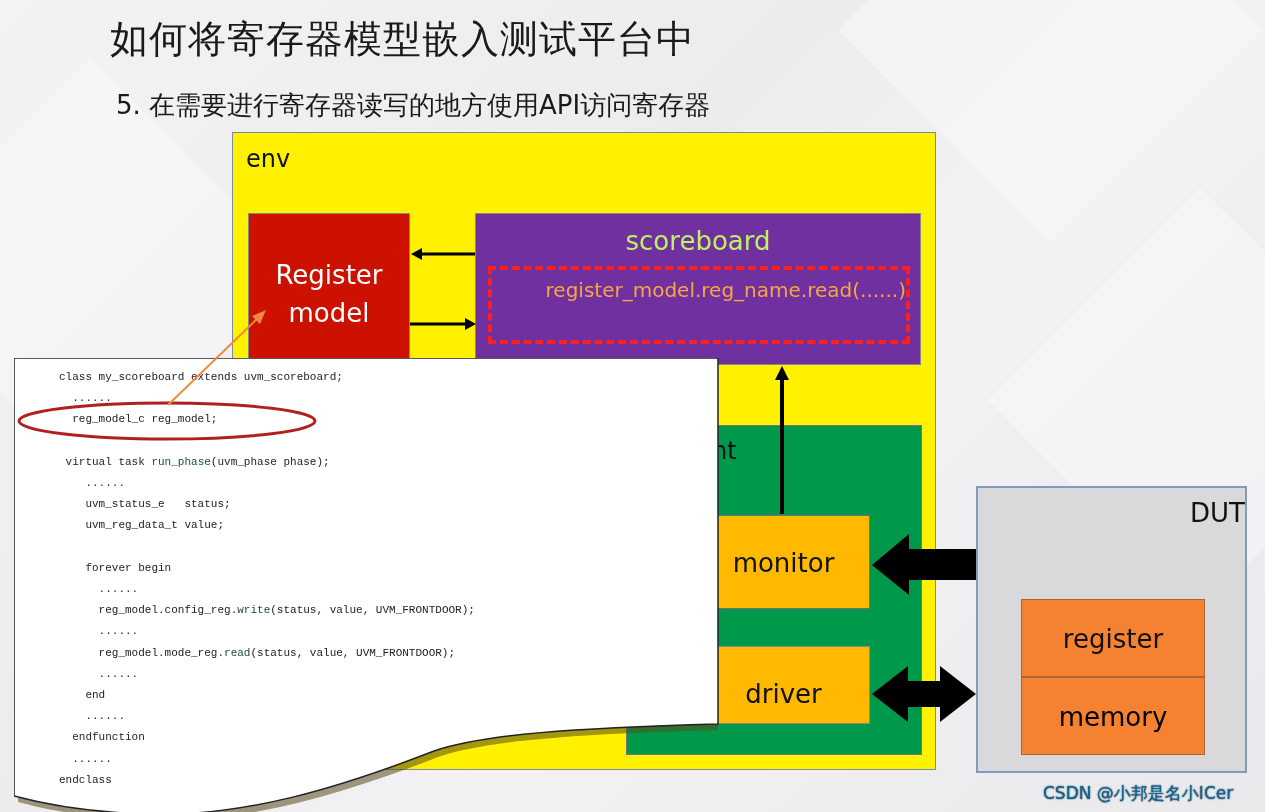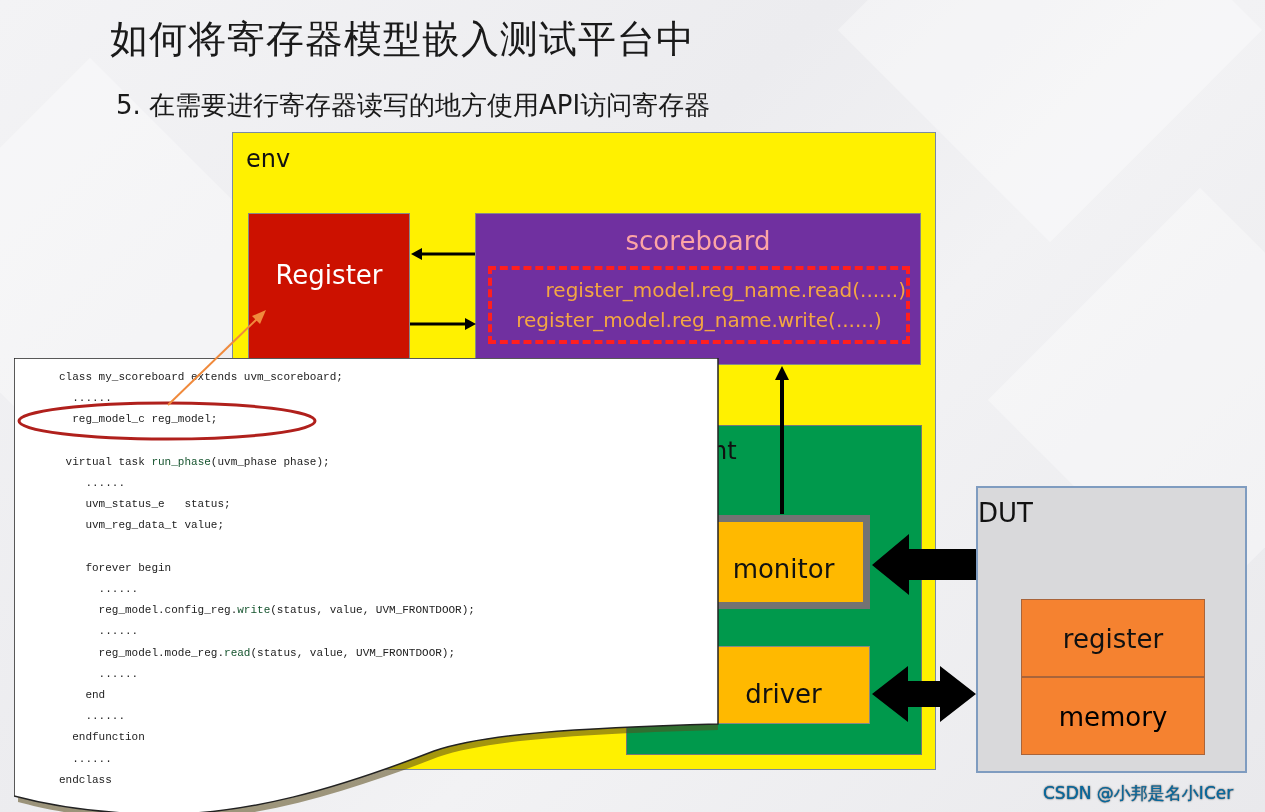--- a/index.html
+++ b/index.html
@@ -9,29 +9,29 @@
     font-family: "DejaVu Sans", "Liberation Sans", sans-serif;
   }
   .bgdiamond { position:absolute; width:300px; height:300px; transform:rotate(45deg); background:rgba(255,255,255,0.35); }
   .abs { position:absolute; }
   .title { left:102px; top:14px; font-size:38px; color:#1a1a1a; letter-spacing:1px;margin-left:8px; }
   .subtitle { left:116px; top:88px; font-size:26px; color:#1a1a1a;text-align:center; }
   .env { left:232px; top:132px; width:704px; height:638px; background:#fff100; border:1px solid #7a8ba0; box-sizing:border-box; }
   .env-label { left:246px; top:145px; font-size:24px; color:#111;text-align:center; }
   .regmodel { left:248px; top:213px; width:162px; height:170px; background:#cc1100; border:1px solid #888; box-sizing:border-box; color:#fff; font-size:26px; text-align:center; line-height:38px; padding-top:42px; }
   .scoreboard { left:475px; top:213px; width:446px; height:152px; background:#7030a0; border:1px solid #888; box-sizing:border-box; }
-  .sb-label { left:0; right:0; top:12px; text-align:center; color:#fca5a5; font-size:26px; }
+  .sb-label { left:0; right:0; top:12px; text-align:center; color:#bef264; font-size:26px; }
   .dash { left:12px; top:52px; width:422px; height:78px; border:4px dashed #ff1f1f; box-sizing:border-box; }
   .api { left:0; right:0; text-align:center; color:#f4a742; font-size:20px; }
   .agent { left:626px; top:425px; width:296px; height:330px; background:#00994c; border:1px solid #777; box-sizing:border-box; }
   .agent-label { left:712px; top:437px; font-size:24px; color:#111; }
-  .monitor { left:697px; top:515px; width:173px; height:94px; background:#ffb900; border:7px solid #737373; box-sizing:border-box; color:#111; font-size:26px; text-align:center; line-height:94px; }
+  .monitor { left:697px; top:515px; width:173px; height:94px; background:#ffb900; border:1px solid #737373; box-sizing:border-box; color:#111; font-size:26px; text-align:center; line-height:94px; }
   .driver { left:697px; top:646px; width:173px; height:78px; background:#ffb900; border:1px solid #888; box-sizing:border-box; color:#111; font-size:26px; text-align:center; line-height:94px; }
   .dut { left:976px; top:486px; width:271px; height:287px; background:#d9d9db; border:2px solid #7f9cc0; box-sizing:border-box; }
-  .dut-label { left:0; right:0; top:10px; text-align:left; color:#111; font-size:26px; }
+  .dut-label { left:8px; right:0; top:10px; text-align:right; color:#111; font-size:26px; }
   .dutreg { left:1021px; top:599px; width:184px; height:78px; background:#f58230; border:1px solid #a9643a; box-sizing:border-box; text-align:center; line-height:78px; font-size:26px; color:#111; }
   .dutmem { left:1021px; top:677px; width:184px; height:78px; background:#f58230; border:1px solid #a9643a; box-sizing:border-box; text-align:center; line-height:78px; font-size:26px; color:#000000; }
   .code { left:14px; top:358px; width:705px; height:460px; }
   .codetext { left:27px; top:367px; font-family:"Liberation Mono", "DejaVu Sans Mono", monospace; font-size:11px; color:#222; line-height:21.2px; white-space:pre;margin-left:32px; }
   .kw-red { color:#14532d; }
   .watermark { left:1043px; top:782px; font-size:17px; color:#0369a1; text-shadow:0 0 2px #666, 0 0 1px #444; }
 </style>
 </head>
 <body>
 
@@ -40,27 +40,27 @@
 <div class="bgdiamond" style="left:1050px; top:250px;"></div>
 
 <div class="abs title">如何将寄存器模型嵌入测试平台中</div>
 <div class="abs subtitle">5.  在需要进行寄存器读写的地方使用API访问寄存器</div>
 
 <div class="abs env"></div>
 <div class="abs env-label">env</div>
 
 <div class="abs regmodel">
   <div>Register</div>
+  <div>model</div>
 </div>
 
 <div class="abs scoreboard">
   <div class="abs sb-label">scoreboard</div>
   <div class="abs dash">
     <div class="abs api" style="top:8px;text-align:right;">register_model.reg_name.read(......)</div>
-    <div class="abs api" style="top:38px;">register_model.reg_name.write(......)</div>
   </div>
 </div>
 
 <div class="abs agent"></div>
 <div class="abs agent-label">nt</div>
 <div class="abs monitor">monitor</div>
 <div class="abs driver">driver</div>
 
 <div class="abs dut">
   <div class="abs dut-label">DUT</div>

